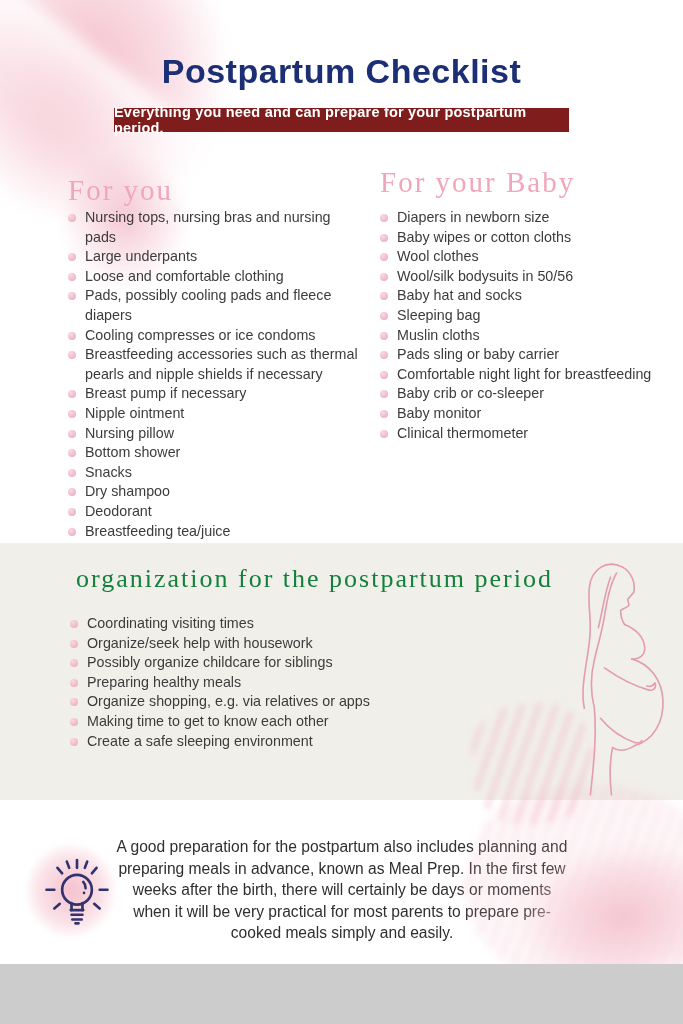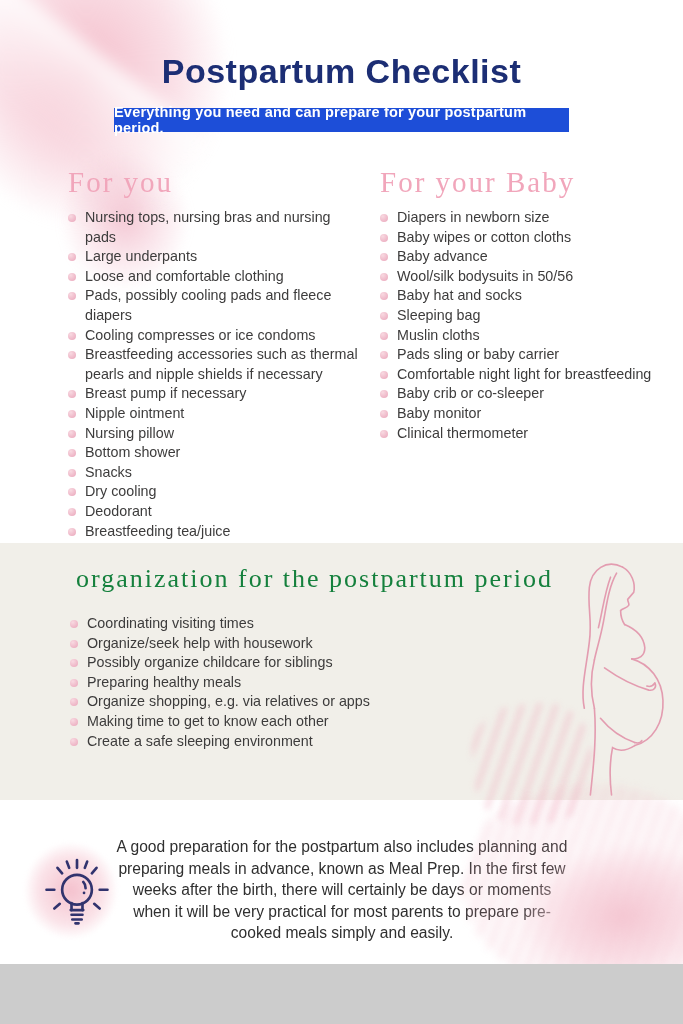--- a/index.html
+++ b/index.html
@@ -41,29 +41,29 @@
   }
 
   
   .title {
     position:absolute; top:52px; left:0; width:100%;
     text-align:center; font-size:34px; font-weight:700; color:#1c2e74;
     letter-spacing:.5px;
   }
   .banner {
     position:absolute; top:108px; left:114px; width:455px; height:24px;
-    background:#1d4ed8; color:#ffffff; font-size:14.5px; font-weight:700;
+    background:#7f1d1d; color:#ffffff; font-size:14.5px; font-weight:700;
     display:flex; align-items:center; justify-content:center; letter-spacing:.2px;
   }
 
   
   .script-h {
     font-family:cursive; color:#f1a6bb; font-weight:400; letter-spacing:2px;
   }
-  .h-you   { position:absolute; left:68px;  top:166px; font-size:29px; }
+  .h-you   { position:absolute; left:68px;  top:174px; font-size:29px; }
   .h-baby  { position:absolute; left:380px; top:166px; font-size:29px; }
   .h-org   { position:absolute; left:76px;  top:564px; font-size:26px; color:#15803d; }
 
   
   .list { position:absolute; display:flex; flex-direction:column; }
   .list-you  { left:68px;  top:208px; width:296px; }
   .list-baby { left:380px; top:208px; width:296px;justify-content:center; }
   .list-org  { left:70px;  top:614px; width:330px; }
   .li { display:flex; align-items:flex-start; line-height:19.6px; }
   .dot {
@@ -180,21 +180,21 @@
         <span class="li-text">Bottom shower</span>
       </div>
 
       <div class="li">
         <span class="dot"></span>
         <span class="li-text">Snacks</span>
       </div>
 
       <div class="li">
         <span class="dot"></span>
-        <span class="li-text">Dry cooling</span>
+        <span class="li-text">Dry shampoo</span>
       </div>
 
       <div class="li">
         <span class="dot"></span>
         <span class="li-text">Deodorant</span>
       </div>
 
       <div class="li">
         <span class="dot"></span>
         <span class="li-text">Breastfeeding tea/juice</span>
@@ -214,21 +214,21 @@
         <span class="li-text">Diapers in newborn size</span>
       </div>
 
       <div class="li">
         <span class="dot"></span>
         <span class="li-text">Baby wipes or cotton cloths</span>
       </div>
 
       <div class="li">
         <span class="dot"></span>
-        <span class="li-text">Baby advance</span>
+        <span class="li-text">Wool clothes</span>
       </div>
 
       <div class="li">
         <span class="dot"></span>
         <span class="li-text">Wool/silk bodysuits in 50/56</span>
       </div>
 
       <div class="li">
         <span class="dot"></span>
         <span class="li-text">Baby hat and socks</span>

